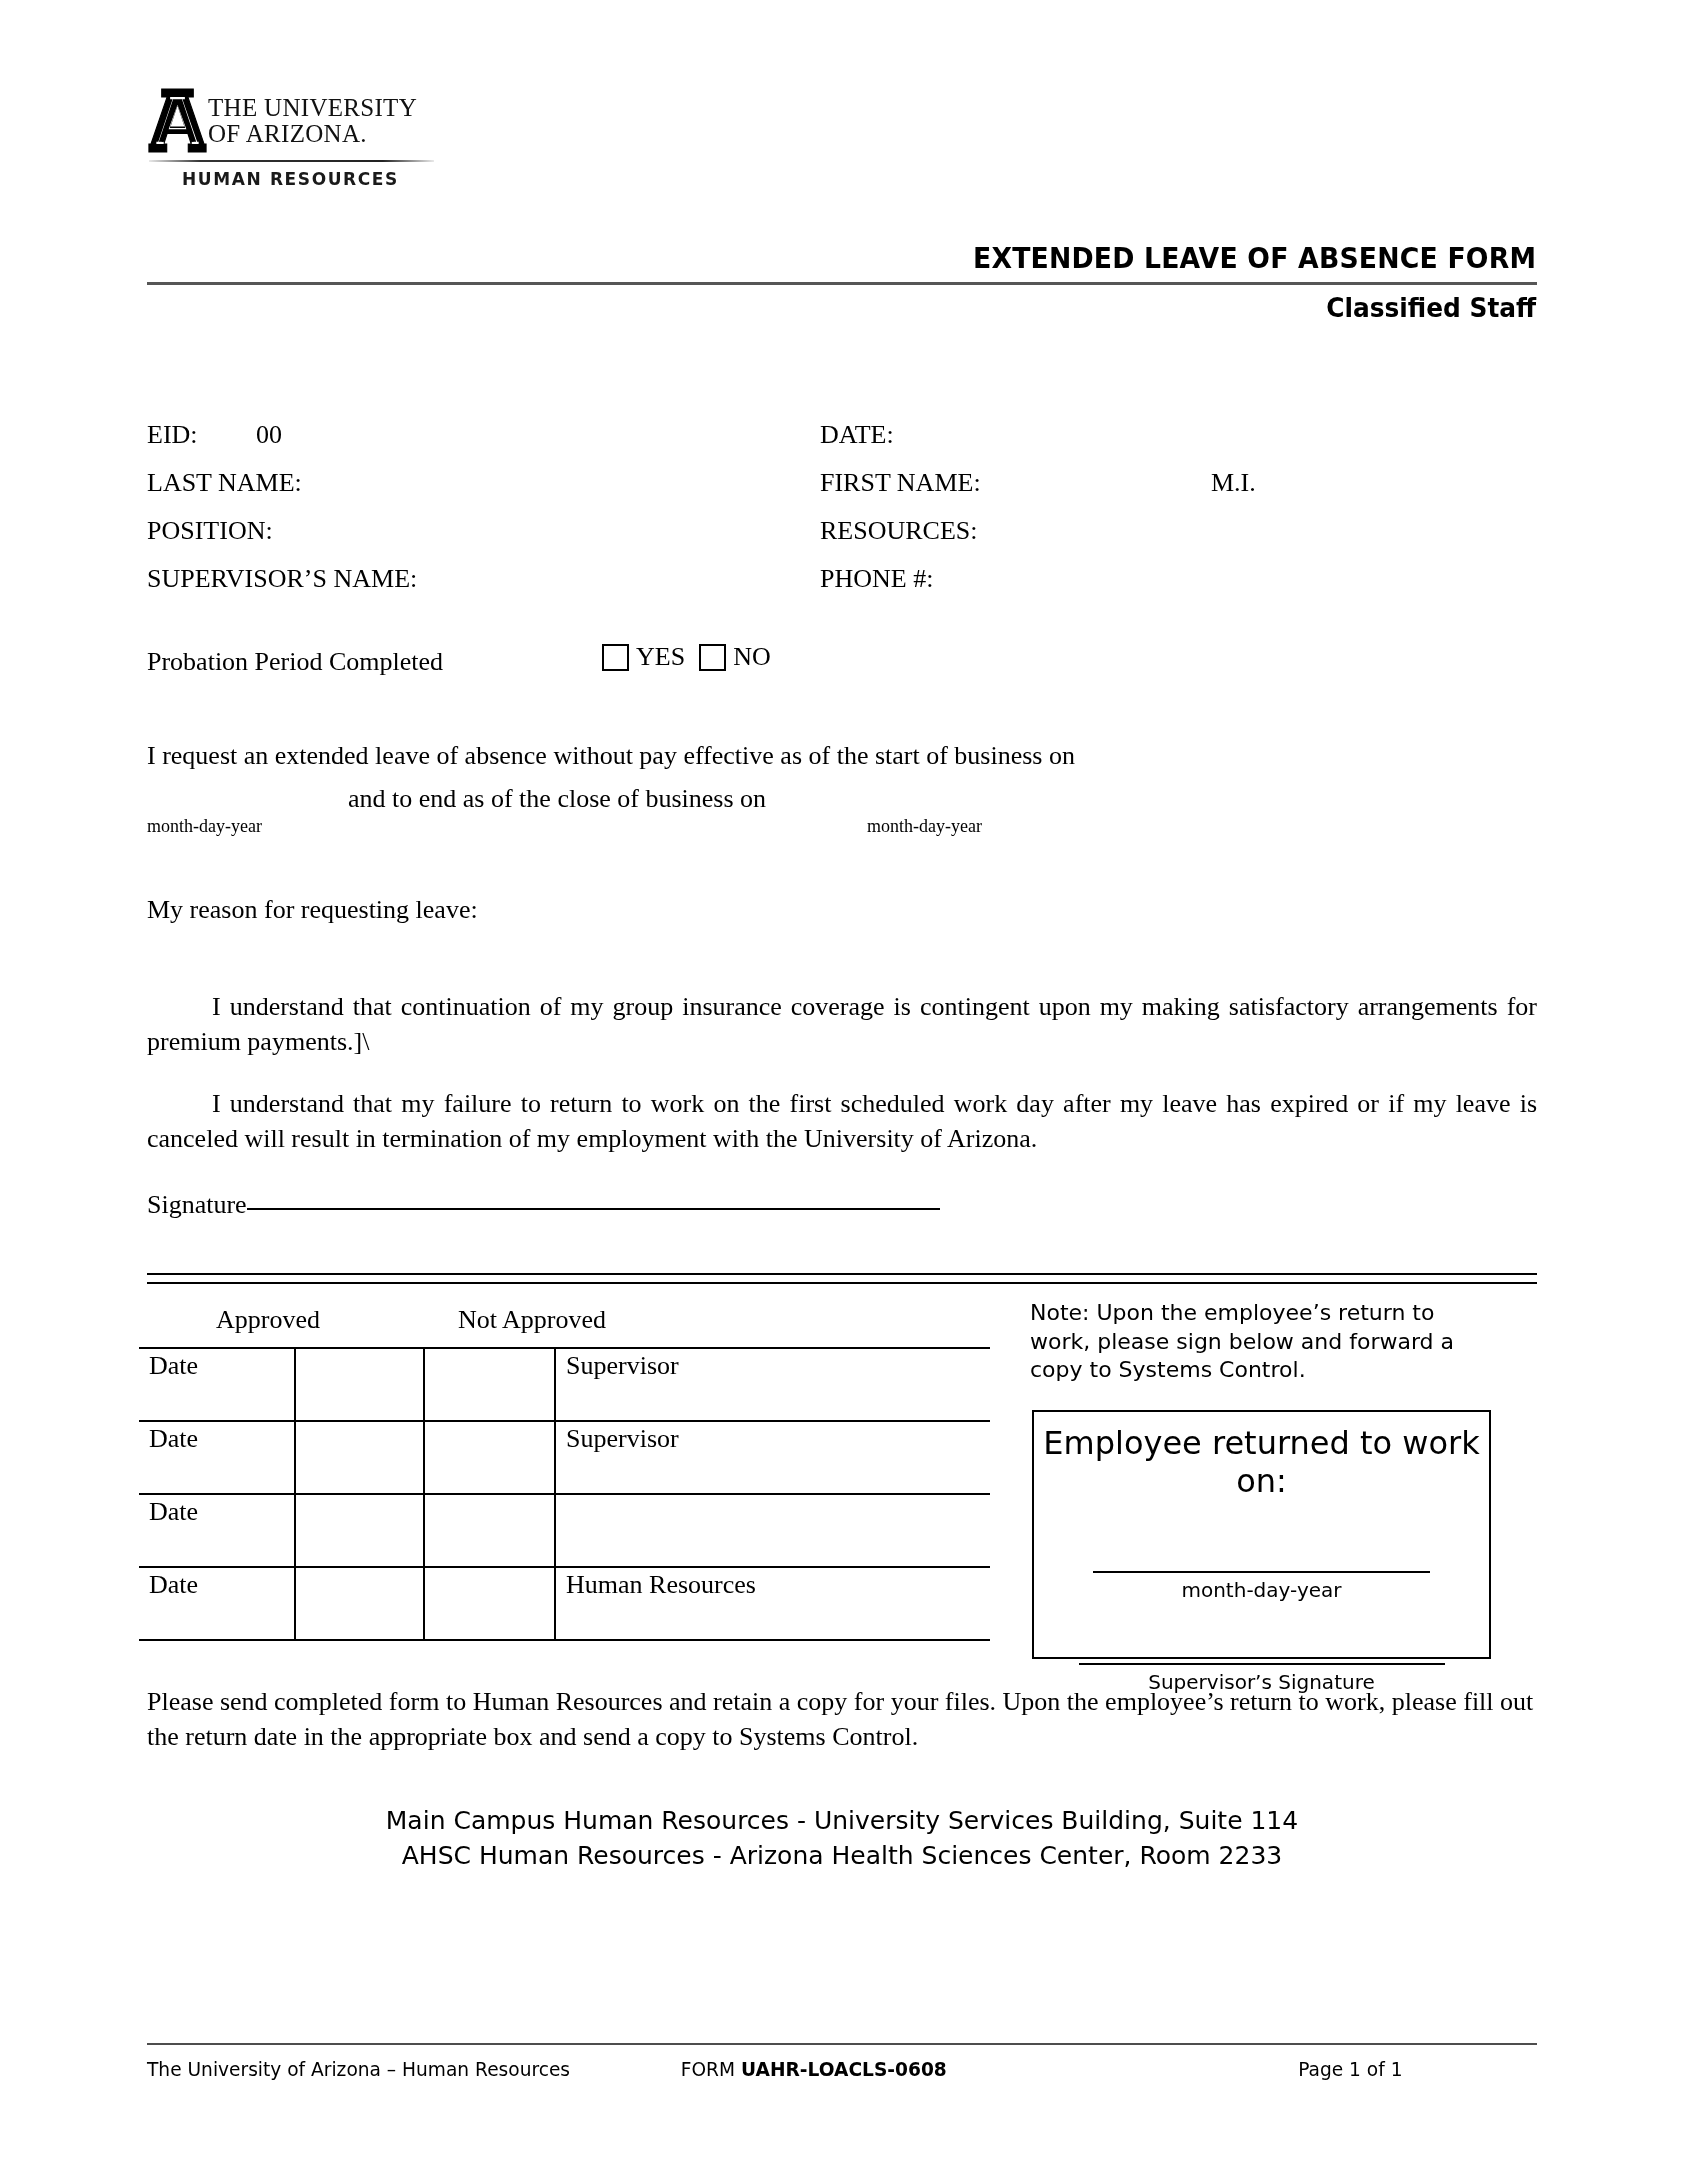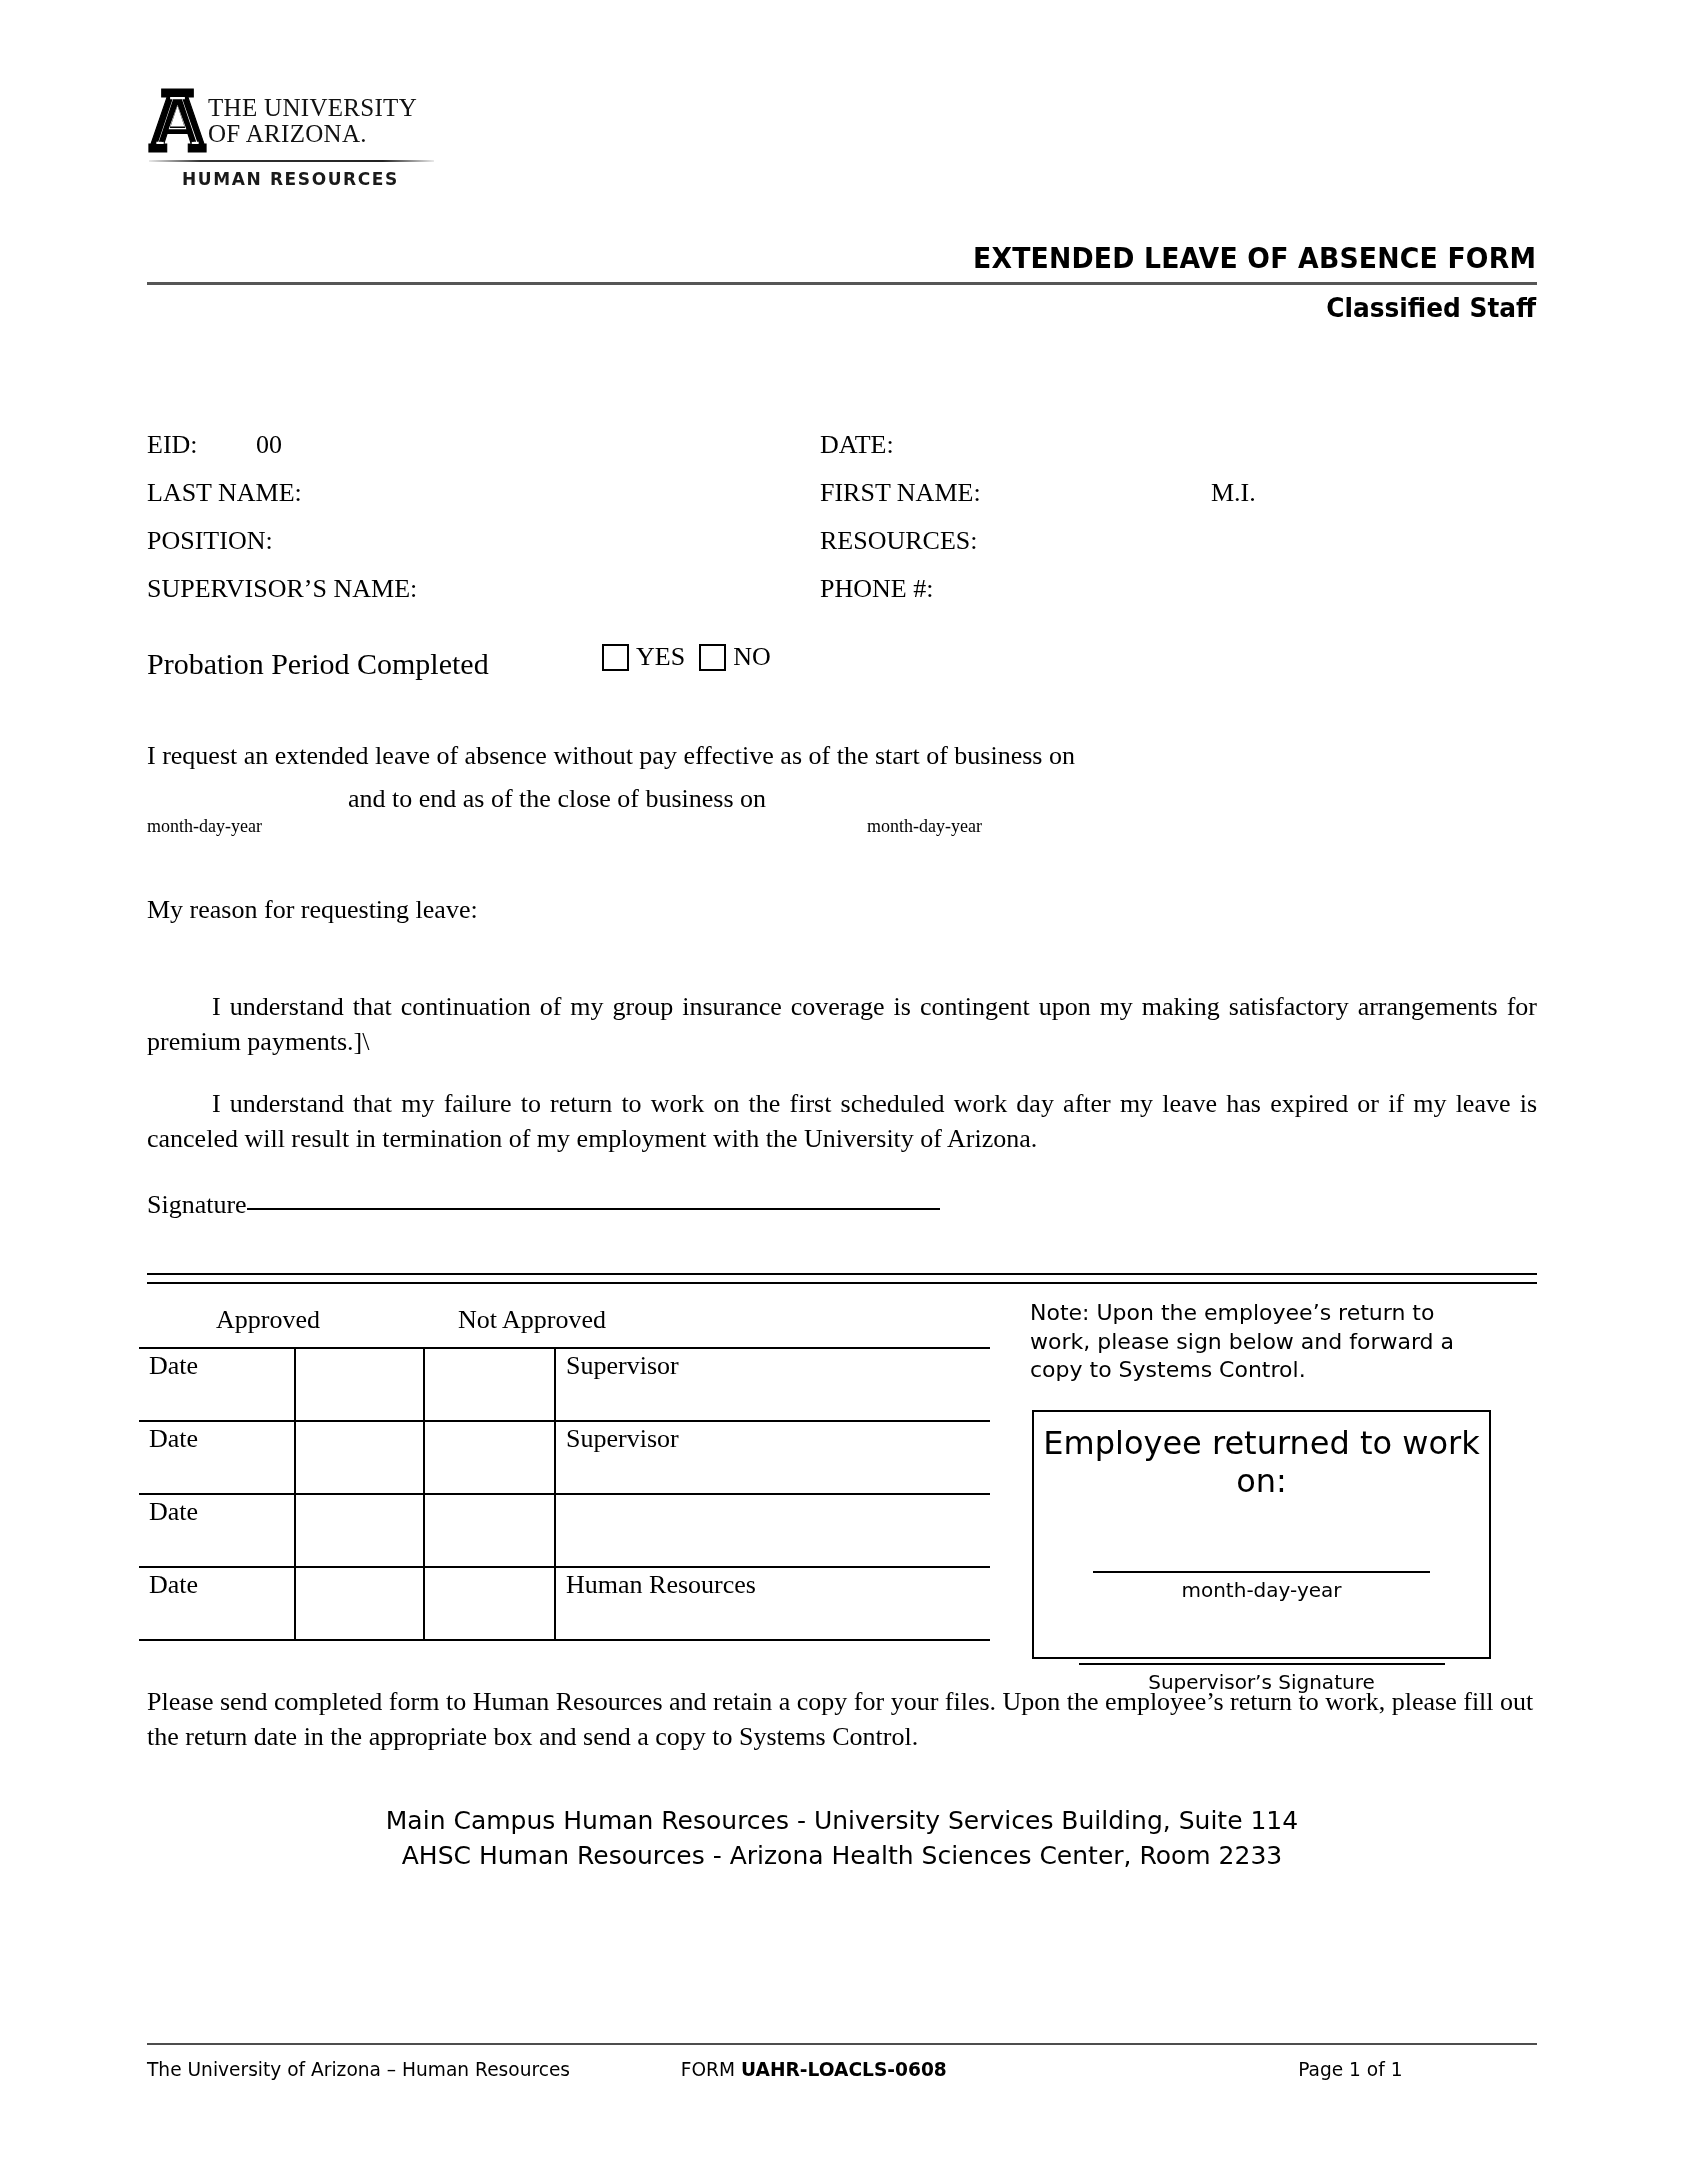--- a/index.html
+++ b/index.html
@@ -102,40 +102,40 @@
     text-align: right;
     white-space: nowrap;
     transform: scaleX(0.92);
     transform-origin: right center;
   }
 
   
   .fields {
     position: absolute;
     left: 147px;
-    top: 432px;
+    top: 422px;
     width: 1390px;
     font-size: 26px;
     line-height: 1;
   }
   .field-row {
     position: relative;
     height: 48px;
   }
   .f-left   { position: absolute; left: 0px;   top: 0; white-space: nowrap; }
   .f-val    { position: absolute; left: 109px; top: 0; white-space: nowrap; }
   .f-mid    { position: absolute; left: 673px; top: 0; white-space: nowrap; }
   .f-right  { position: absolute; left: 1064px;top: 0; white-space: nowrap; }
 
   
   .probation {
     position: absolute;
     left: 147px;
     top: 647px;
-    font-size: 30px;
+    font-size: 26px;
     white-space: nowrap;
   }
   .probation-boxes {
     position: absolute;
     left: 147px;
     top: 642px;
     font-size: 26px;
     white-space: nowrap;
     display: flex;
     align-items: center;

